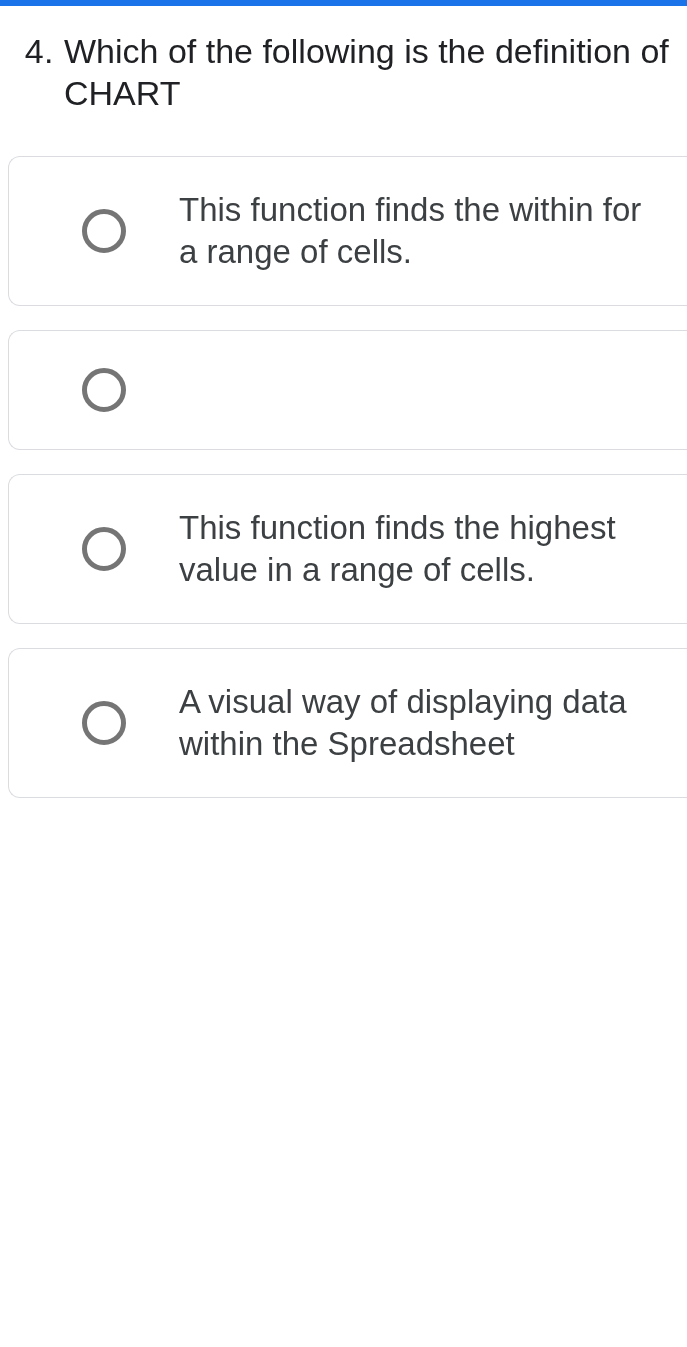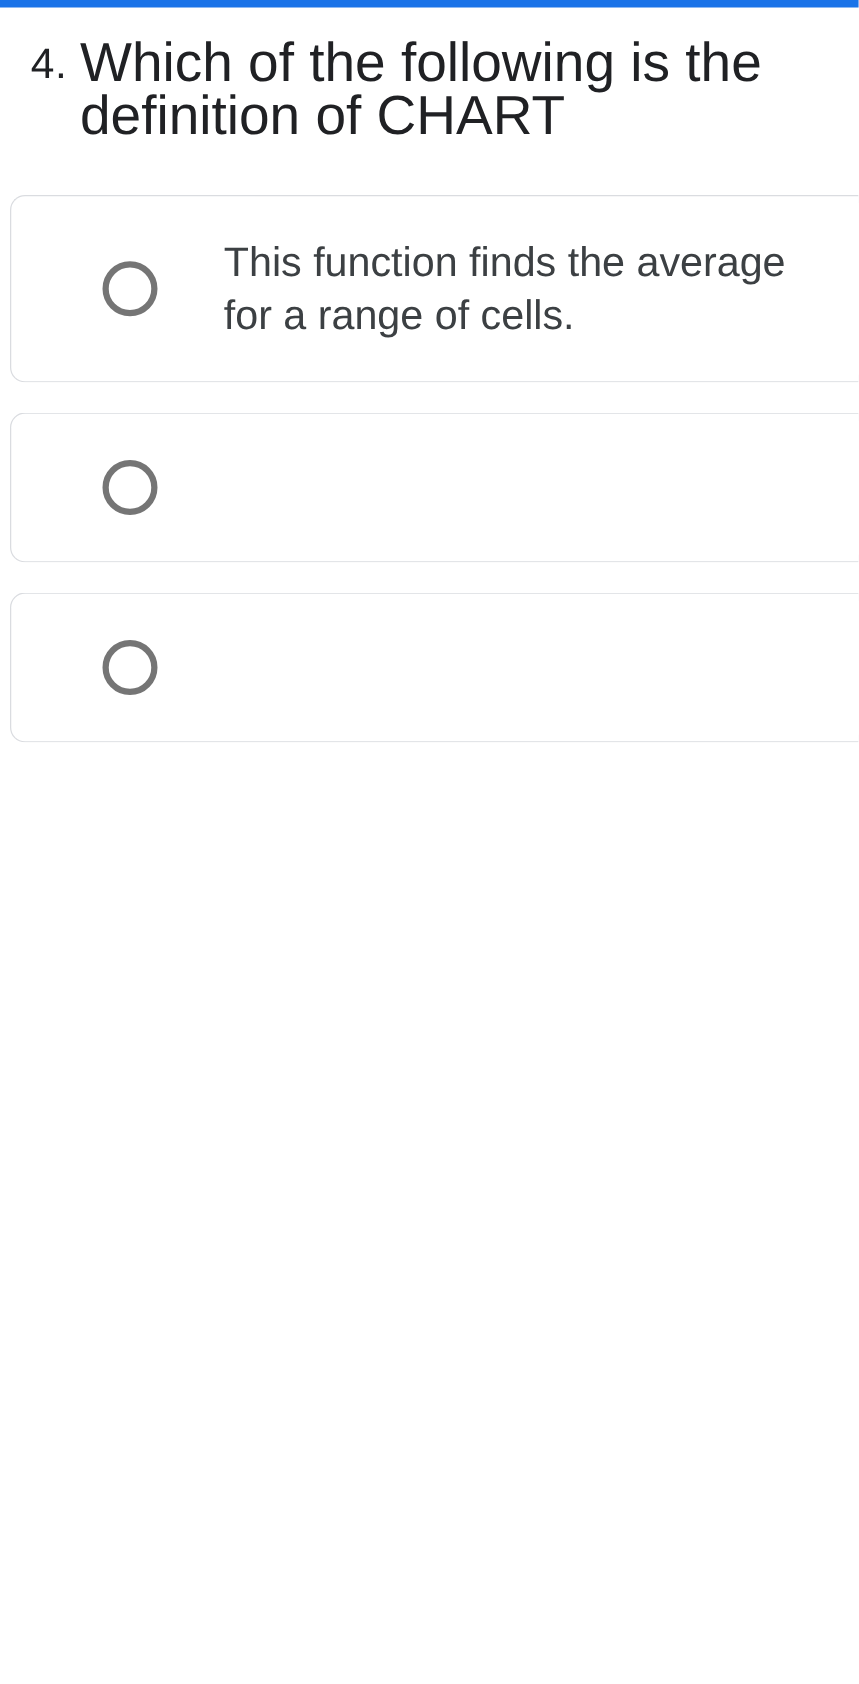--- a/index.html
+++ b/index.html
@@ -1,21 +1,21 @@
 <!DOCTYPE html>
 <html><head>
 <meta charset="utf-8">
 <style>
   * { box-sizing: border-box; margin: 0; padding: 0; }
   html, body { width: 687px; height: 1347px; background: #fff; font-family: Arial, Helvetica, sans-serif; color: #202124; }
   .top-bar { height: 6px; width: 100%; background: #1a73e8; }
   .content { padding: 0 0 0 0; }
   .question-row { display: flex; align-items: flex-start; padding: 24px 14px 12px 0; }
   .qnum { font-size: 34px; line-height: 42px; width: 60px; text-align: right; padding-right: 6px; letter-spacing: 0.5px; }
-  .qtext { font-size: 44px; line-height: 42px; flex: 1; padding-left: 4px; }
+  .qtext { font-size: 34px; line-height: 42px; flex: 1; padding-left: 4px; }
   .options { padding: 30px 0 0 8px; }
   .option {
     border: 1px solid #dadce0;
     border-radius: 12px;
     margin: 0 0 24px 0;
     padding: 32px 20px 32px 20px;
     display: flex;
     align-items: center;
     min-height: 120px;
     cursor: pointer;
@@ -44,30 +44,37 @@
     <div class="qnum">4.</div>
     <div class="qtext">Which of the following is the definition of CHART</div>
   </div>
 
   <div class="options">
 
     <label class="option">
       <span class="radio-wrap">
         <span class="radio"></span>
       </span>
-      <span class="option-text">This function finds the average for a range of cells.</span>
+      <span class="option-text">This function finds the within for a range of cells.</span>
     </label>
 
     <label class="option">
       <span class="radio-wrap">
         <span class="radio"></span>
       </span>
     </label>
 
+    <label class="option">
+      <span class="radio-wrap">
+        <span class="radio"></span>
+      </span>
+      <span class="option-text">This function finds the highest value in a range of cells.</span>
+    </label>
 
     <label class="option">
       <span class="radio-wrap">
         <span class="radio"></span>
       </span>
+      <span class="option-text">A visual way of displaying data within the Spreadsheet</span>
     </label>
 
   </div>
 </div>
 
 </body></html>

